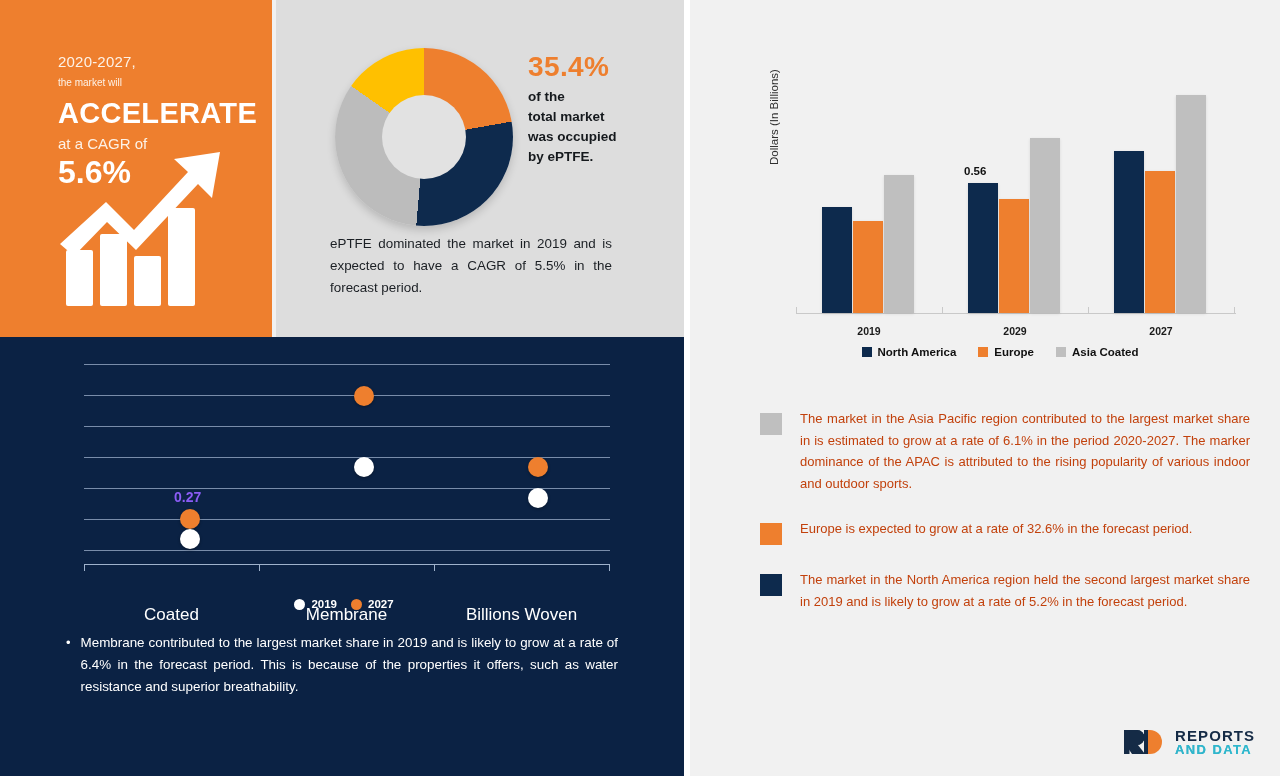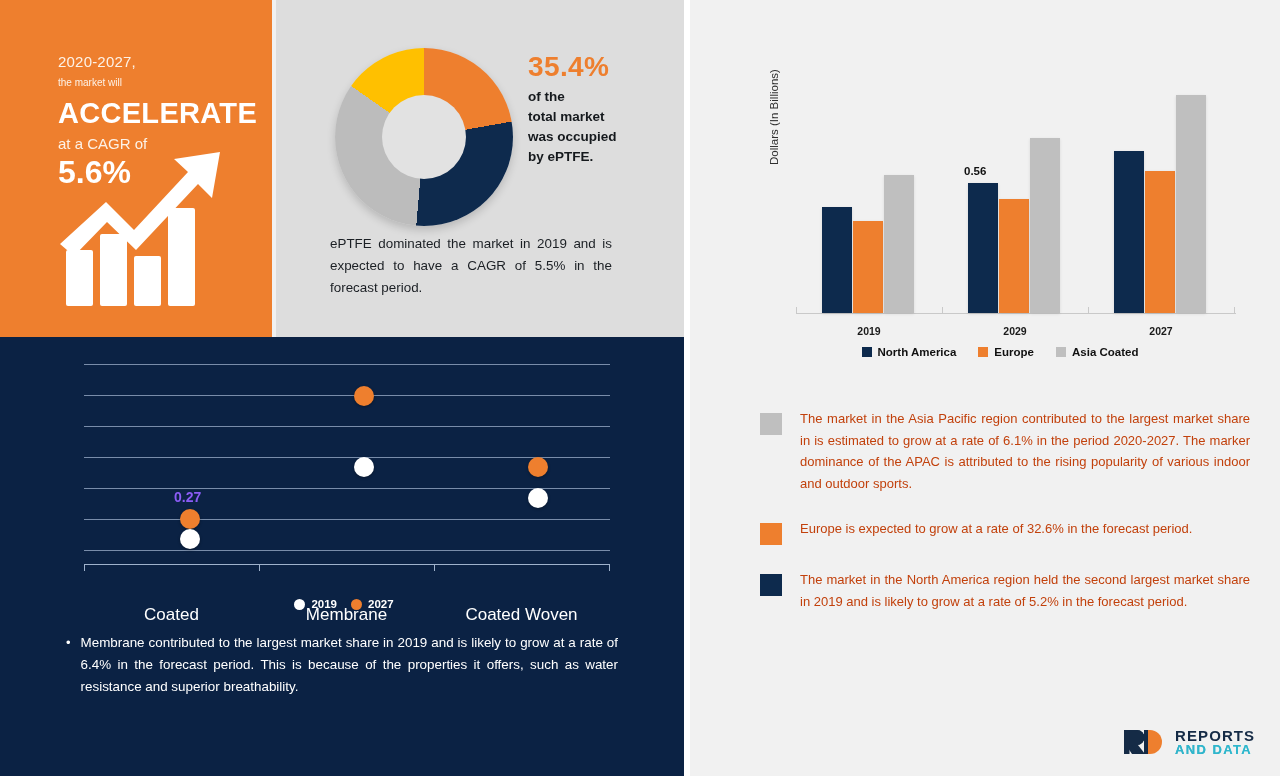--- a/index.html
+++ b/index.html
@@ -207,21 +207,21 @@
     </div>
 
     <div class="dp-axis"></div>
     <div class="dp-tick" style="left:18px"></div>
     <div class="dp-tick" style="left:193px"></div>
     <div class="dp-tick" style="left:368px"></div>
     <div class="dp-tick" style="left:543px"></div>
 
     <div class="dp-xtick" style="left:18px;width:175px">Coated</div>
     <div class="dp-xtick" style="left:193px;width:175px">Membrane</div>
-    <div class="dp-xtick" style="left:368px;width:175px">Coated Woven</div>
+    <div class="dp-xtick" style="left:368px;width:175px">Billions Woven</div>
 
     <div class="dp-legend">
       <span class="lg">
         <span class="dotswatch" style="background:#ffffff"></span>
         <span>2019</span>
       </span>
       <span class="lg">
         <span class="dotswatch" style="background:#ee7f2e"></span>
         <span>2027</span>
       </span>

